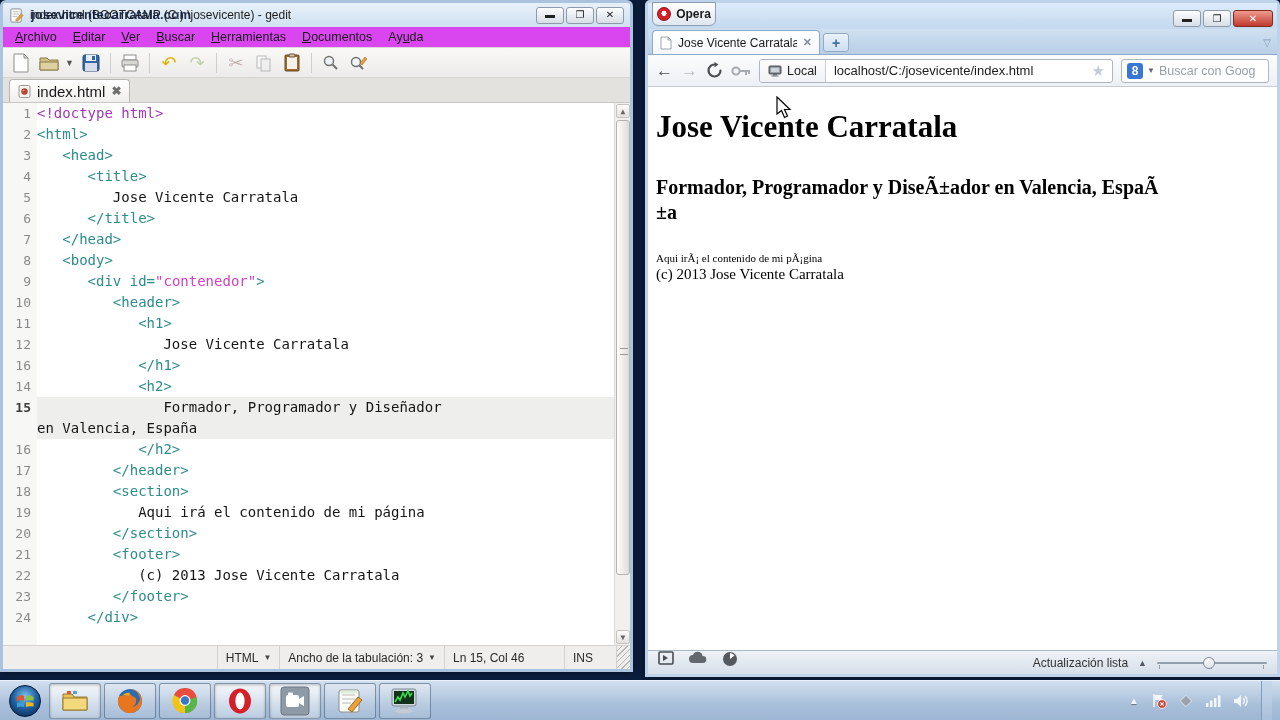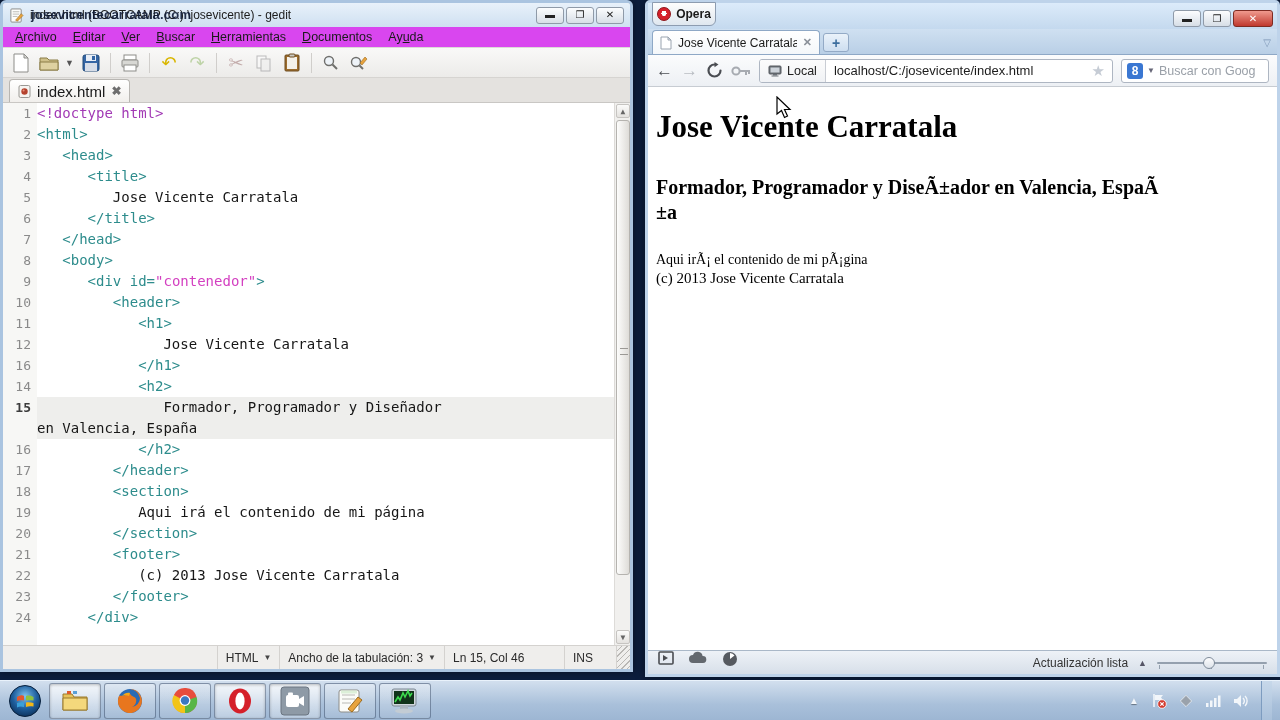--- a/index.html
+++ b/index.html
@@ -110,21 +110,21 @@
     display:flex; align-items:center; padding:0 5px; gap:4px; }
   .g-ico { width:16px; height:16px; border-radius:3px; background:#3a77d2; color:#fff;
     font-size:12px; font-weight:bold; display:flex; align-items:center; justify-content:center; }
   .o-search-arrow { font-size:8px; color:#667; }
   .o-search-ph { font-size:12.5px; color:#9aa0a8; white-space:nowrap; overflow:hidden; }
 
   .o-content { flex:1; background:#fff; position:relative; overflow:hidden;
     font-family:"Liberation Serif", serif; color:#000; padding:0 8px; }
   .o-h1 { font-size:31px; font-weight:bold; margin-top:22px; }
   .o-h2 { font-size:20px; font-weight:bold; margin-top:30px; white-space:pre-line; line-height:1.25; }
-  .o-p1 { font-size:14px; margin-top:27px; }
+  .o-p1 { font-size:11px; margin-top:27px; }
   .o-p2 { font-size:15px; margin-top:2px; }
 
   .o-status { height:24px; flex:0 0 24px; background:linear-gradient(#eef2f7,#d7dfe9);
     border-top:1px solid #aab8c8; display:flex; padding:0 10px; gap:14px; }
   .o-status .right { margin-left:auto; display:flex; align-items:center; gap:10px; }
   .o-status-msg { font-size:12px; color:#333; }
   .o-status-arrow { font-size:9px; color:#556; }
   .zoom-slider { position:relative; width:110px; height:14px; }
   .zs-track { position:absolute; left:0; right:0; top:6px; height:2px; background:#94a0ae; border-radius:1px; }
   .zs-tick { position:absolute; top:9px; width:1px; height:4px; background:#94a0ae; }

